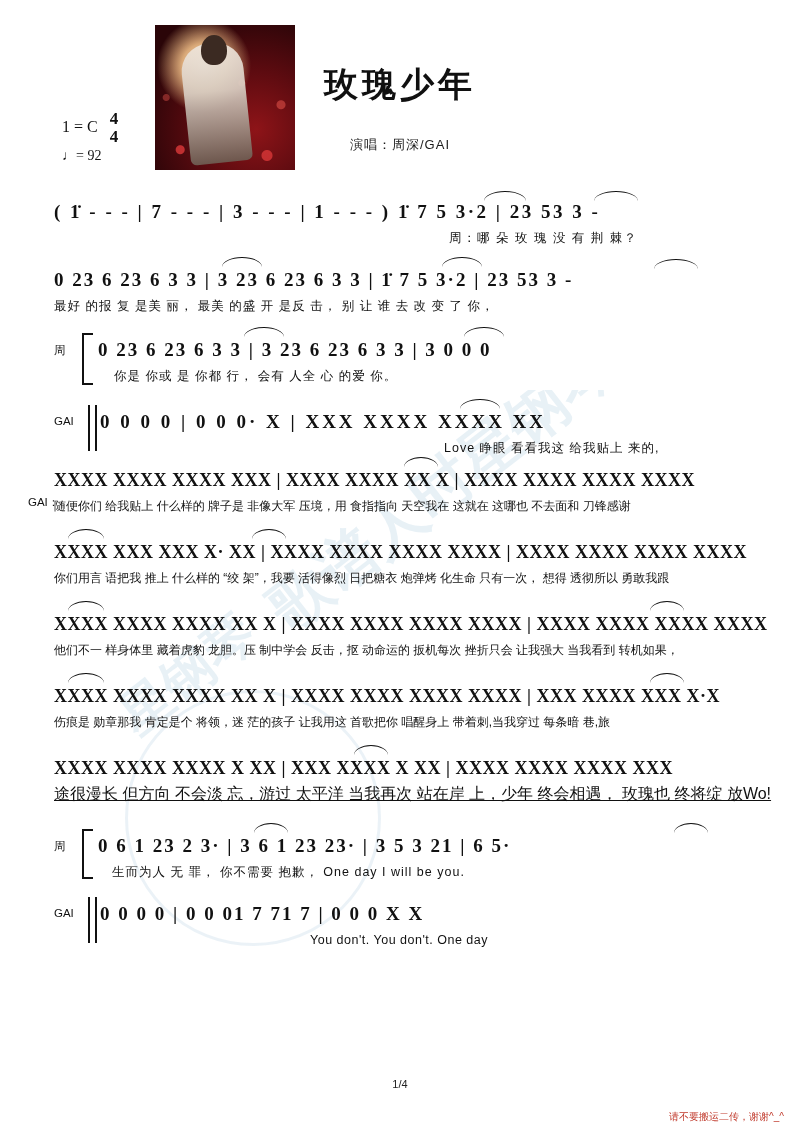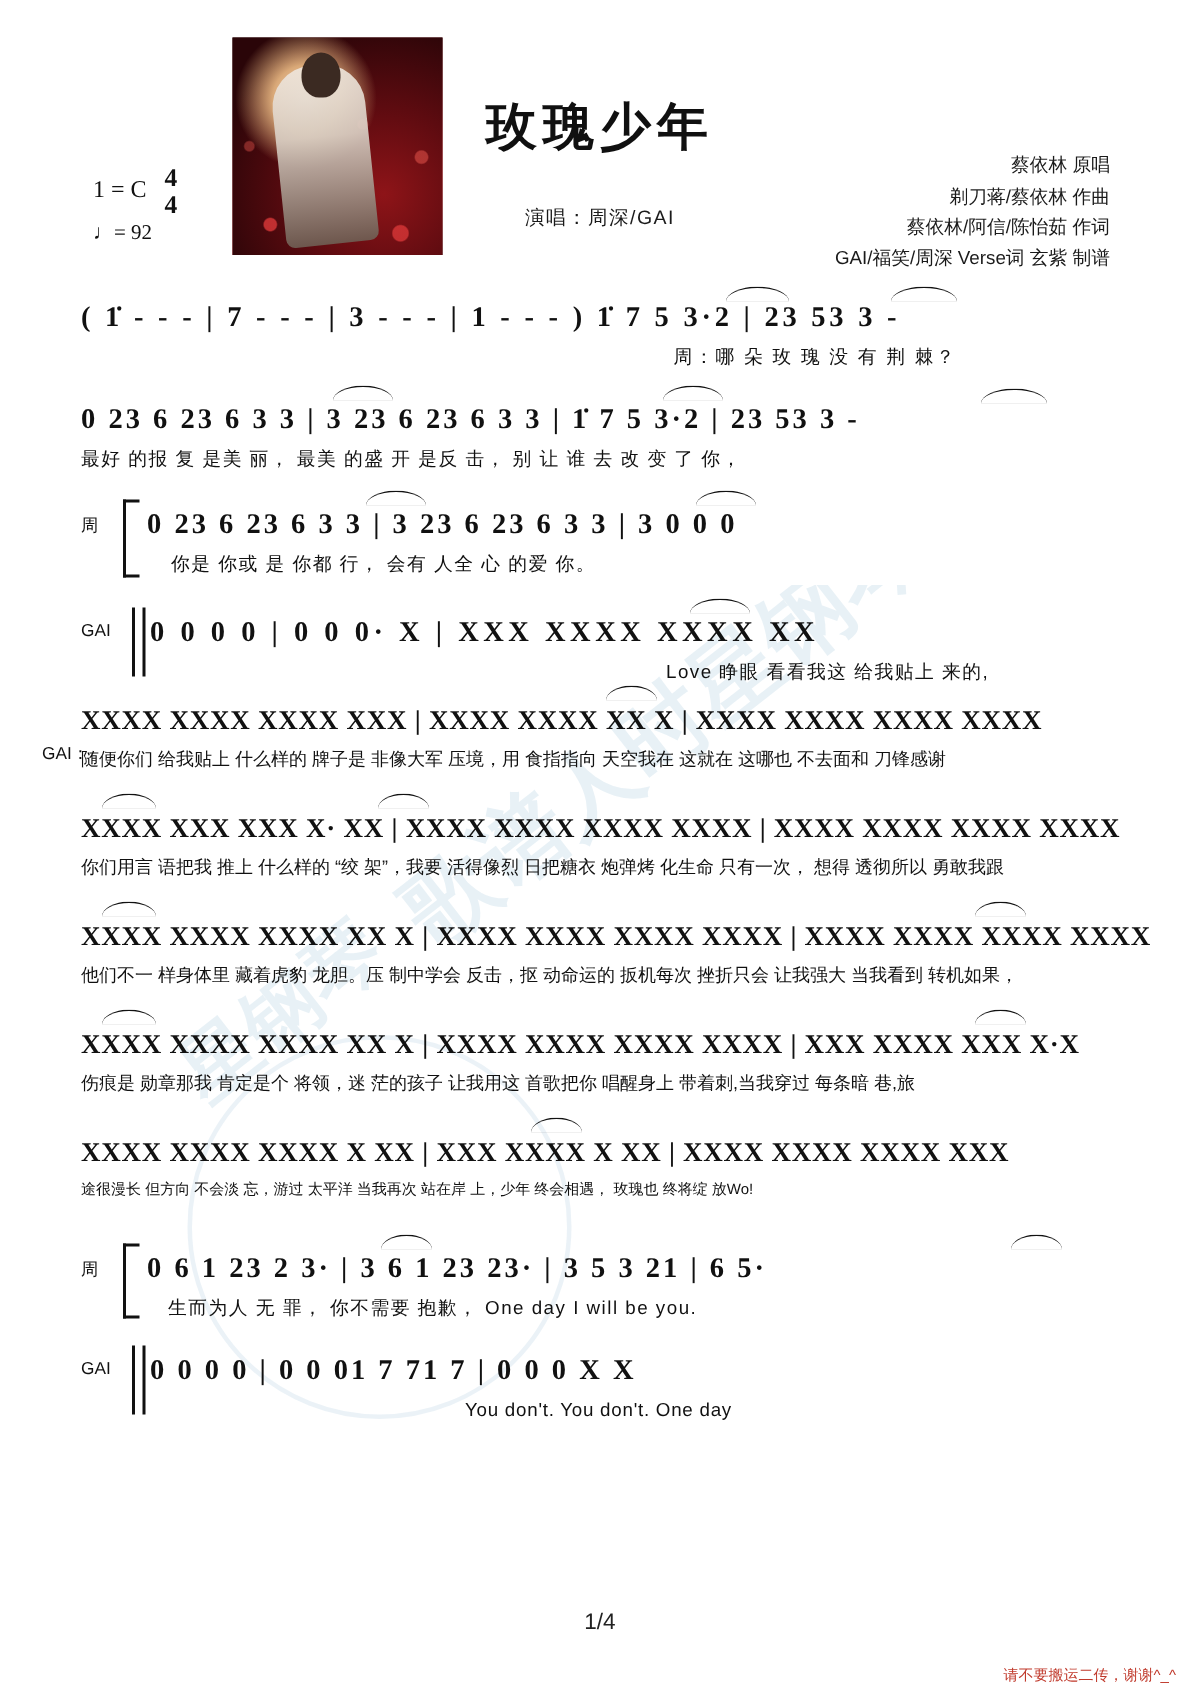--- a/index.html
+++ b/index.html
@@ -226,21 +226,21 @@
     border-right: none;
     border-radius: 50% 50% 0 0 / 100% 100% 0 0;
     height: 9px;
   }
 
   .footer-page {
     position: absolute;
     left: 0; right: 0;
     bottom: 42px;
     text-align: center;
-    font-size: 15px;
+    font-size: 11px;
     color: #222;
     z-index: 2;
   }
   .footer-note {
     position: absolute;
     right: 16px;
     bottom: 8px;
     font-size: 10px;
     color: #c0392b;
     z-index: 2;
@@ -270,26 +270,20 @@
 
     <div class="keysig">
       <span>1 = C</span>
       <span class="frac">
         <span class="num">4</span>
         <span class="den">4</span>
       </span>
     </div>
     <div class="tempo">♩= 92</div>
 
-    <div class="credits">
-      <div>蔡依林 原唱</div>
-      <div>剃刀蒋/蔡依林 作曲</div>
-      <div>蔡依林/阿信/陈怡茹 作词</div>
-      <div>GAI/福笑/周深 Verse词 玄紫 制谱</div>
-    </div>
   </div>
 
   <div class="score">
 
     <div class="sys" style="margin-top:12px;">
       <div class="slur" style="left:430px; top:-6px; width:42px;"></div>
       <div class="slur" style="left:540px; top:-6px; width:44px;"></div>
       <div class="notes" style="letter-spacing:2.5px;">( 1̇ - - - | 7 - - - | 3 - - - | 1 - - - )  1̇ 7 5 3·2 | 23 53 3 -</div>
       <div class="lyr" style="padding-left:395px; letter-spacing:1.5px;">周：哪 朵 玫 瑰        没 有 荆 棘？</div>
     </div>
@@ -343,21 +337,21 @@
     <div class="sys" style="margin-top:20px;">
       <div class="slur" style="left:14px; top:-8px; width:36px;"></div>
       <div class="slur" style="left:596px; top:-8px; width:34px;"></div>
       <div class="notes small" style="letter-spacing:0.5px;">XXXX XXXX XXXX XX  X | XXXX XXXX XXXX XXXX | XXX XXXX XXX X·X</div>
       <div class="lyr" style="font-size:12px;">伤痕是 勋章那我 肯定是个 将领，迷   茫的孩子 让我用这 首歌把你 唱醒身上   带着刺,当我穿过 每条暗 巷,旅</div>
     </div>
 
     <div class="sys" style="margin-top:20px;">
       <div class="slur" style="left:300px; top:-8px; width:34px;"></div>
       <div class="notes small" style="letter-spacing:0.5px;">XXXX XXXX XXXX X XX | XXX XXXX X  XX | XXXX XXXX XXXX XXX</div>
-      <div class="lyr" style="font-size:10px;">途很漫长  但方向 不会淡 忘，游过   太平洋 当我再次 站在岸 上，少年   终会相遇， 玫瑰也 终将绽 放Wo!</div>
+      <div class="lyr" style="font-size:16px;text-decoration:underline;">途很漫长  但方向 不会淡 忘，游过   太平洋 当我再次 站在岸 上，少年   终会相遇， 玫瑰也 终将绽 放Wo!</div>
     </div>
 
     <div class="sys" style="margin-top:26px;">
       <div class="brace" style="left:28px; top:-2px; height:46px;"></div>
       <div class="lbl" style="left:0px; top:8px;">周</div>
       <div class="slur" style="left:200px; top:-8px; width:34px;"></div>
       <div class="slur" style="left:620px; top:-8px; width:34px;"></div>
       <div class="notes" style="padding-left:44px; letter-spacing:2px;">0 6 1 23 2 3· | 3 6 1 23 23· | 3 5  3 21 | 6 5·</div>
       <div class="lyr" style="padding-left:58px; letter-spacing:1px;">生而为人 无 罪，    你不需要 抱歉，        One day I will    be  you.</div>
     </div>

